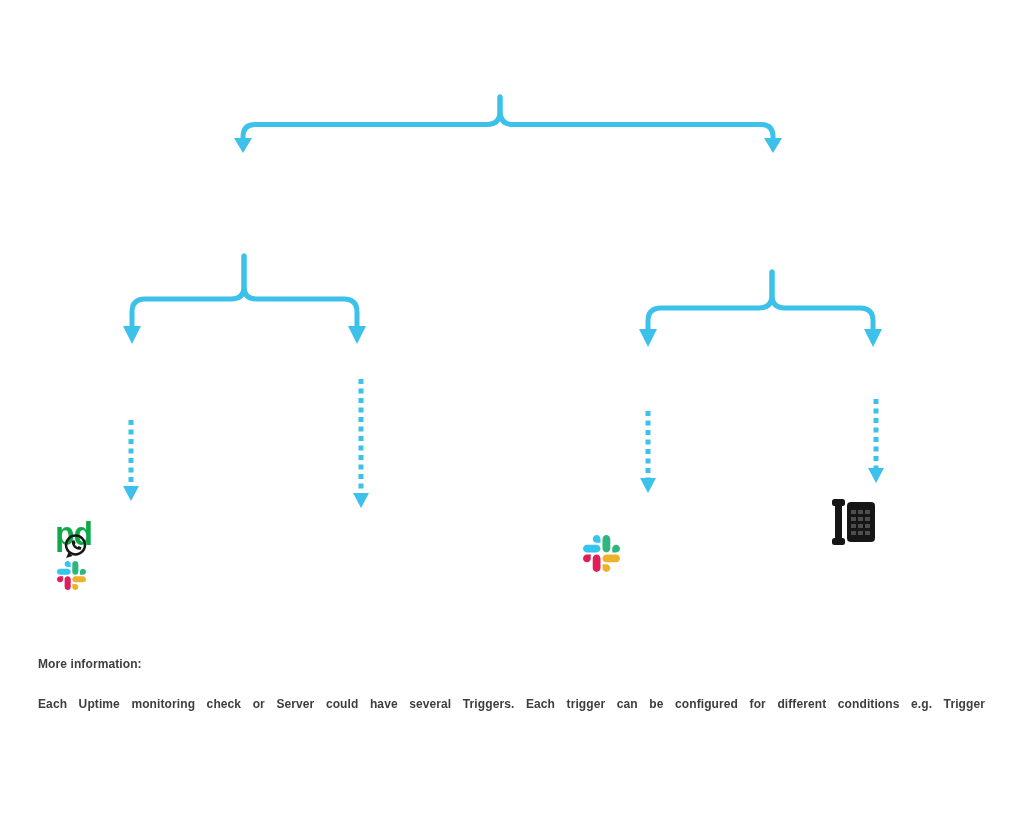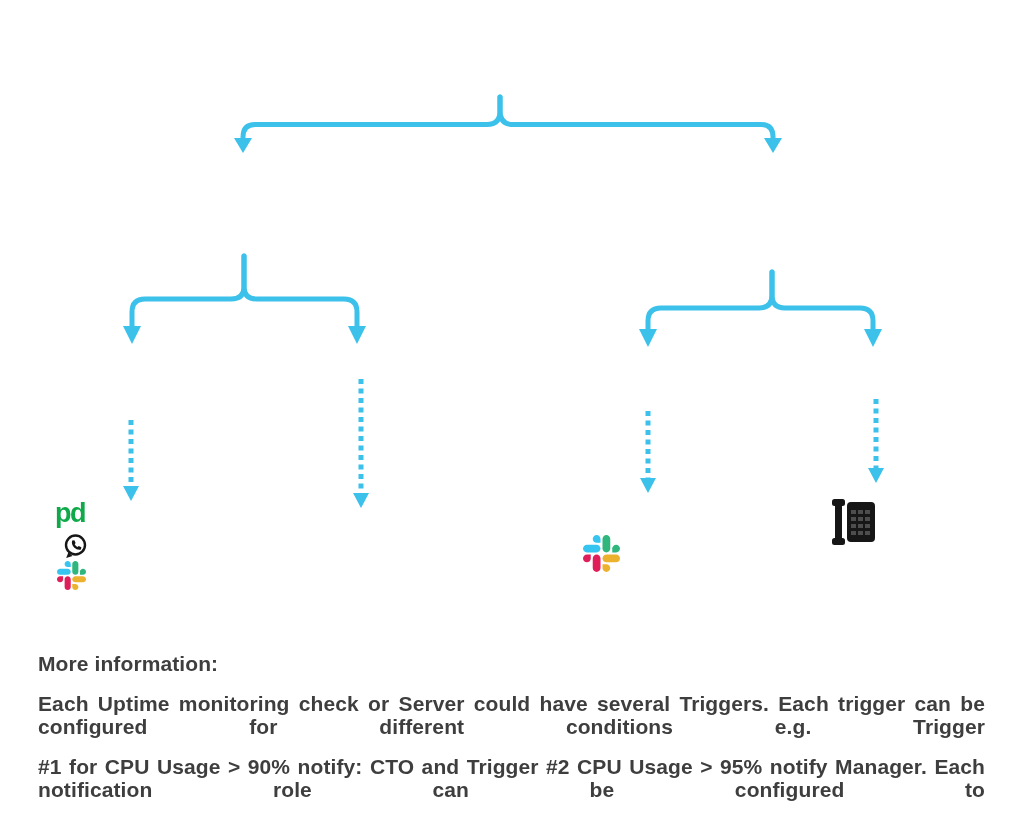--- a/index.html
+++ b/index.html
@@ -13,34 +13,34 @@
   html,body{width:1024px;height:819px;}
   body{
     background:var(--bg);
     font-family:"Liberation Sans","DejaVu Sans",sans-serif;
     position:relative;
     overflow:hidden;
   }
   .canvas{position:absolute;inset:0;width:1024px;height:819px;}
   svg.connectors{position:absolute;left:0;top:0;pointer-events:none;}
   .pd-logo{
-    position:absolute;left:55px;top:496px;
+    position:absolute;left:55px;top:520px;
     color:var(--green);
-    font-family:Liberation Sans, sans-serif;
-    font-size:27px;font-weight:800;letter-spacing:-1.5px;line-height:34px;
+    font-family:Liberation Mono, monospace;
+    font-size:33px;font-weight:800;letter-spacing:-1.5px;line-height:34px;
   }
   .icon{position:absolute;}
   .whatsapp{left:62px;top:533px;width:26px;height:27px;}
   .slack-left{left:57px;top:561px;width:29px;height:29px;}
   .slack-right{left:583px;top:535px;width:37px;height:37px;}
   .phone{left:832px;top:496px;width:44px;height:52px;}
   .footer{
     position:absolute;left:38px;top:653px;width:947px;
     color:var(--text);
-    font-size:21px;font-weight:600;line-height:22.4px;letter-spacing:.1px;
+    font-size:12px;font-weight:600;line-height:22.4px;letter-spacing:.1px;
   }
   .footer .line-justify{text-align:justify;text-align-last:justify;margin-top:18px;}
   .footer .line-left{text-align:left;}
 </style>
 </head>
 <body>
 
 <div class="canvas">
 
   <svg class="connectors" width="1024" height="819" viewBox="0 0 1024 819">
@@ -130,16 +130,15 @@
         <rect x="33" y="28" width="5" height="4"></rect>
       <rect x="19" y="35" width="5" height="4"></rect>
         <rect x="26" y="35" width="5" height="4"></rect>
         <rect x="33" y="35" width="5" height="4"></rect>
     </g>
   </svg>
 
   <div class="footer">
     <div>More information:</div>
     <div class="line-justify">Each Uptime monitoring check or Server could have several Triggers. Each trigger can be configured for different conditions e.g. Trigger</div>
-    <div class="line-justify">#1 for CPU Usage &gt; 90% notify: CTO and Trigger #2 CPU Usage &gt; 95% notify Manager. Each notification role can be configured to</div>
   </div>
 
 </div>
 
 </body></html>

